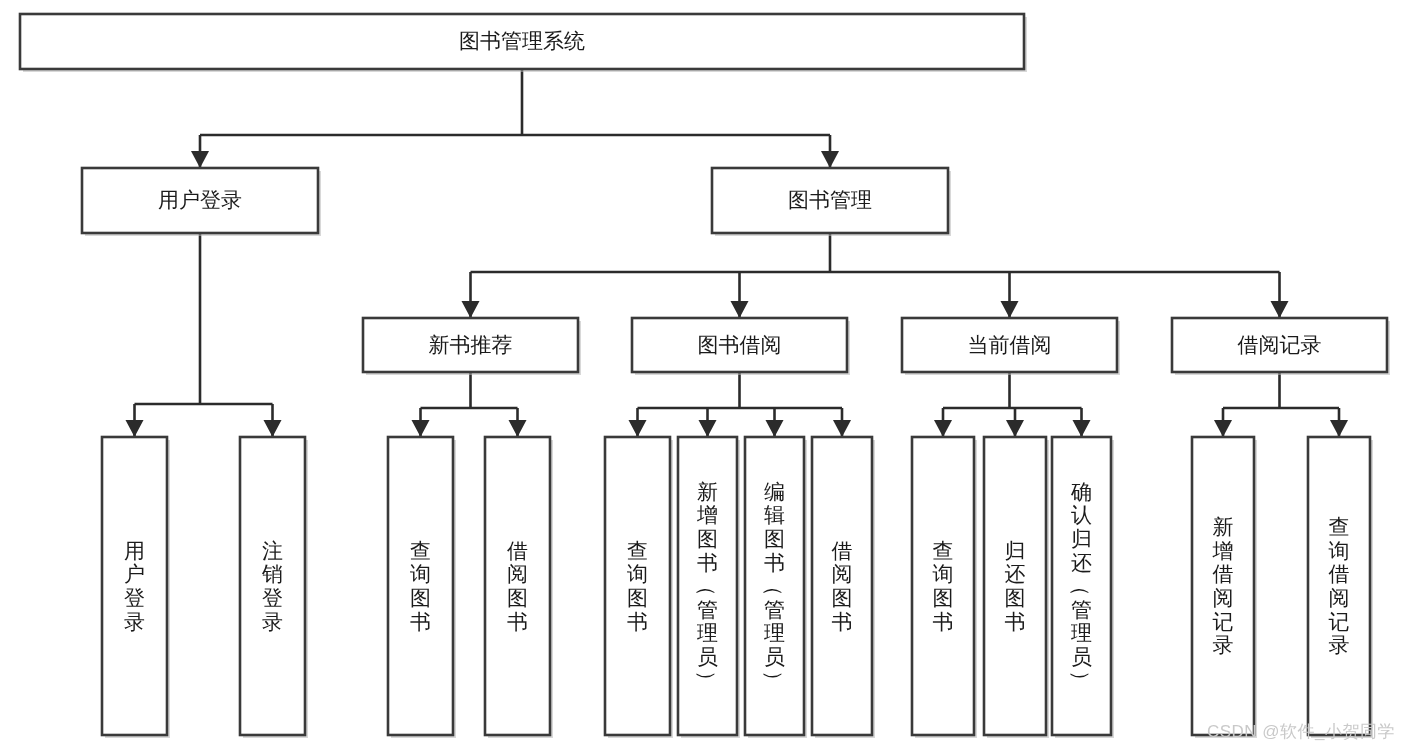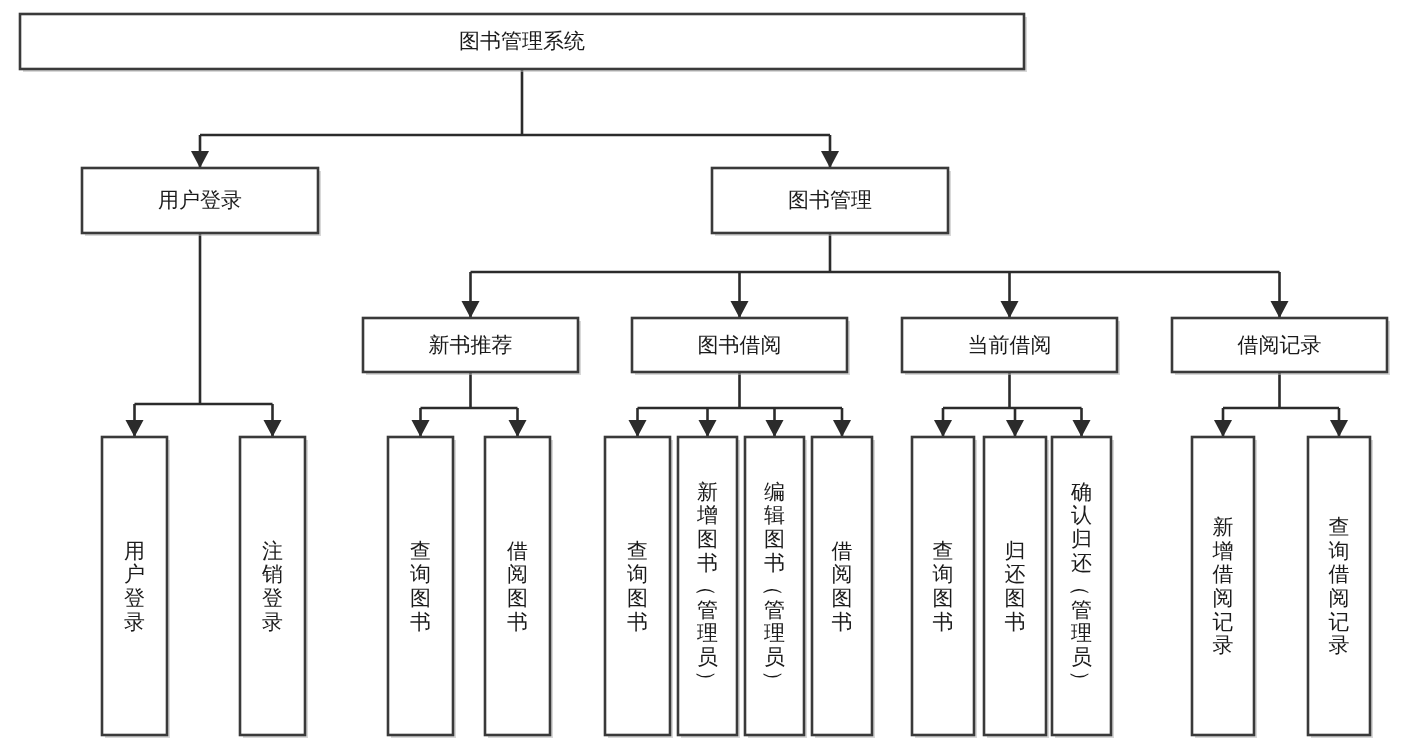--- a/index.html
+++ b/index.html
@@ -287,14 +287,15 @@
       <div class="vert-text-wrap" style="left: 1308px; width: 62px; top: 515.2px; height: 141.6px;">
         <span class="vert-char" style="height: 23.6px; line-height: 23.6px;">查</span>
         <span class="vert-char" style="height: 23.6px; line-height: 23.6px;">询</span>
         <span class="vert-char" style="height: 23.6px; line-height: 23.6px;">借</span>
         <span class="vert-char" style="height: 23.6px; line-height: 23.6px;">阅</span>
         <span class="vert-char" style="height: 23.6px; line-height: 23.6px;">记</span>
         <span class="vert-char" style="height: 23.6px; line-height: 23.6px;">录</span>
       </div>
     </div>
 
+  <div class="watermark">CSDN @软件_小贺同学</div>
 
 </div>
 
 </body></html>

